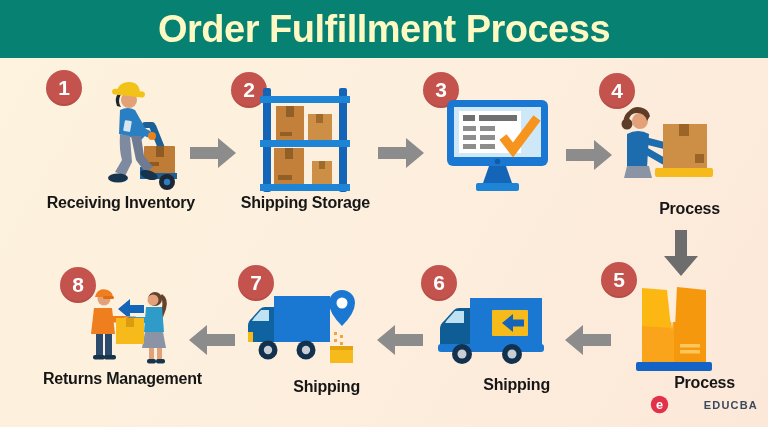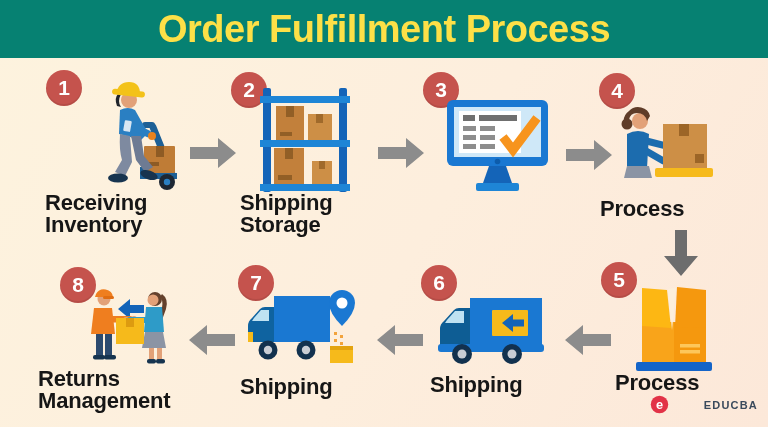--- a/index.html
+++ b/index.html
@@ -6,33 +6,33 @@
   .frame{
     position:relative;width:768px;height:427px;overflow:hidden;
     font-family:"Liberation Sans",sans-serif;
     background:linear-gradient(120deg,#fdf3de 0%,#fdeedd 55%,#fce8d9 100%);
   }
   .band{
     position:absolute;left:0;top:0;width:768px;height:58px;
     background:#068172;display:flex;align-items:center;justify-content:center;
   }
   .band h1{
-    margin:0;color:#fde047;font-size:38px;font-weight:700;letter-spacing:-0.5px;
+    margin:0;color:#fef9c3;font-size:38px;font-weight:700;letter-spacing:-0.5px;
   }
   .step{position:absolute;}
   .badge{
     position:absolute;width:36px;height:36px;border-radius:50%;
     background:#c5534d;color:#ffffff;font-weight:700;font-size:21px;
     display:flex;align-items:center;justify-content:center;
     box-shadow:inset 0 -2px 0 rgba(0,0,0,0.08);
   }
   .icon{position:absolute;}
   .label{
-    position:absolute;text-align:left;color:#161616;
-    font-size:22px;font-weight:700;line-height:22px;letter-spacing:-0.2px;
+    position:absolute;text-align:right;color:#161616;
+    font-size:16px;font-weight:700;line-height:22px;letter-spacing:-0.2px;
   }
   .arrow{position:absolute;}
   .brand{
     position:absolute;right:10px;top:395px;display:flex;align-items:center;gap:4px;
   }
   .brand .wordmark{
     font-size:11px;font-weight:700;color:#3a4a5c;letter-spacing:1.2px;padding-left:31px;
   }
 </style>
 </head>

